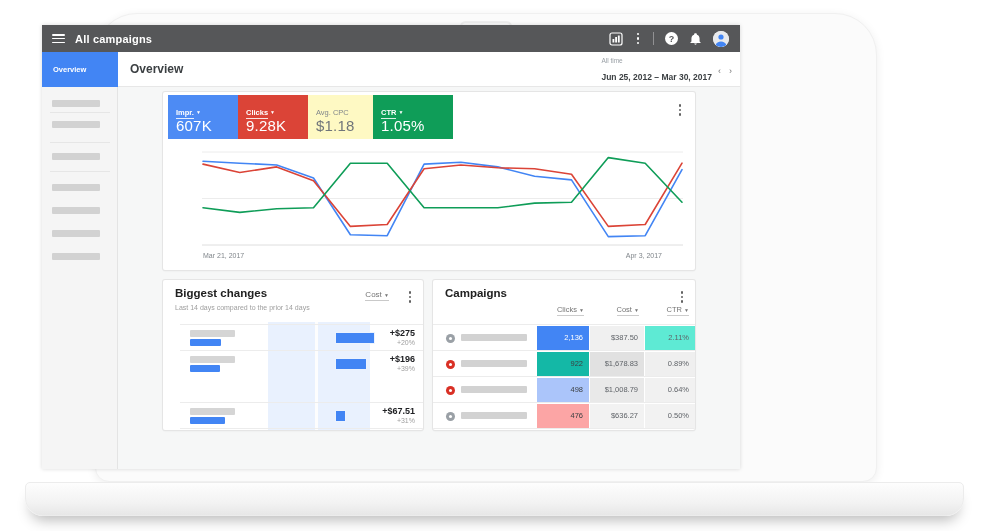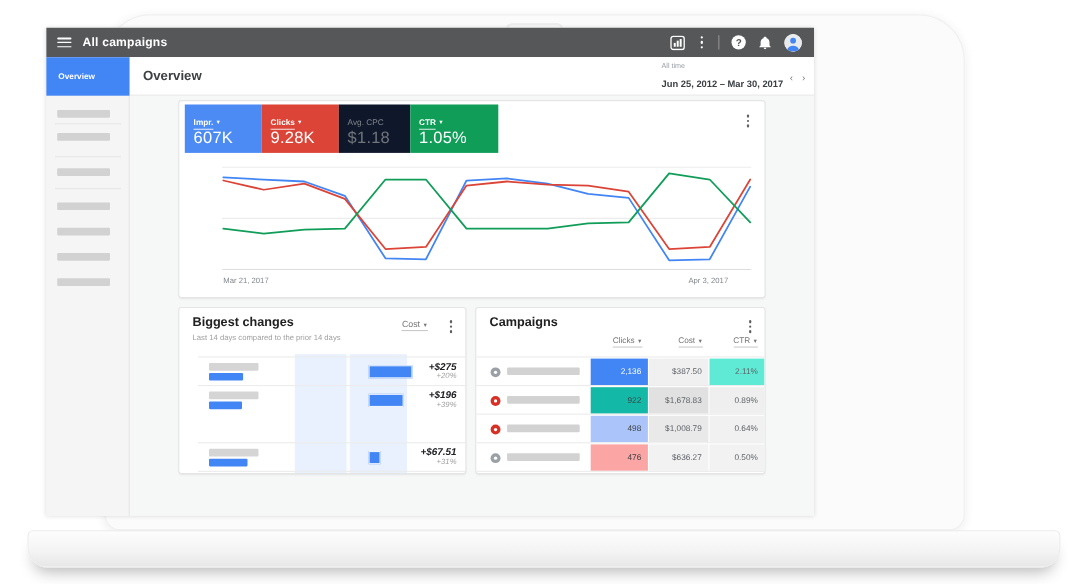--- a/index.html
+++ b/index.html
@@ -79,21 +79,21 @@
 
   
   .bc-title { position:absolute; left:12px; top:7px; font-size:11.5px; font-weight:700; color:#212121; }
   .bc-sub { position:absolute; left:12px; top:24px; font-size:7px; color:#9e9e9e; }
   .metric-select { position:absolute; right:34px; top:10px; font-size:8px; color:#757575;
     border-bottom:1px solid #c9c9c9; padding-bottom:1px; cursor:pointer; }
   .metric-select .chip-arrow { font-size:5px; color:#757575; }
   .bc-table { position:absolute; left:0; top:42px; right:0; bottom:0; }
   .bc-colbg { position:absolute; left:105px; top:0; width:102px; bottom:0; background:#e9f1fe; }
   .bc-baseline { position:absolute; left:152px; top:0; width:3px; bottom:0; background:#fdfdfd; }
-  .bc-row { position:absolute; left:17px; right:0; height:26px; border-top:1px solid #ececec;font-style:italic; }
+  .bc-row { position:absolute; left:17px; right:0; height:26px; border-top:1px solid #ececec; }
   .bc-name-ph { position:absolute; left:10px; top:5px; width:45px; height:7px; background:#d5d5d5; border-radius:1px; }
   .bc-name-ph2 { position:absolute; left:10px; top:14px; height:7px; background:#4285f4; border-radius:1px; }
   .bc-bar { position:absolute; left:155px; top:7px; height:12px; background:#4285f4; border:1px solid rgba(255,255,255,0.9); }
   .bc-val { position:absolute; right:8px; top:3px; font-size:9px; font-weight:700; color:#202124; text-align:right; }
   .bc-pct { position:absolute; right:8px; top:14px; font-size:7px; color:#9e9e9e; text-align:right; }
 
   
   .camp-headers { position:absolute; top:25px; left:0; right:0; height:16px; }
   .camp-col-h { position:absolute; font-size:7.5px; color:#757575; border-bottom:1px solid #cccccc;
     padding-bottom:1px; cursor:pointer; }
@@ -184,21 +184,21 @@
       <div class="card chart-card">
         <div class="chips">
           <div class="chip" style="width: 70px; background: rgb(77, 139, 244); color: rgb(255, 255, 255);">
             <span class="chip-label u">Impr.</span><span class="chip-arrow">▼</span>
             <span class="chip-value">607K</span>
           </div>
           <div class="chip" style="width: 70px; background: rgb(219, 68, 55); color: rgb(255, 255, 255);">
             <span class="chip-label u">Clicks</span><span class="chip-arrow">▼</span>
             <span class="chip-value">9.28K</span>
           </div>
-          <div class="chip" style="width: 65px; background: #0f172a;">
+          <div class="chip" style="width: 65px; background: #fef9c3;">
             <span class="chip-label" style="font-weight: 400; color: rgb(128, 134, 139);">Avg. CPC</span>
             <span class="chip-value" style="color: rgb(112, 117, 122);">$1.18</span>
           </div>
           <div class="chip" style="width: 80px; background: rgb(15, 157, 88); color: rgb(255, 255, 255);">
             <span class="chip-label u">CTR</span><span class="chip-arrow">▼</span>
             <span class="chip-value">1.05%</span>
           </div>
         </div>
         <div class="card-kebab" style="right:10px; top:10px;">
             <i></i>

